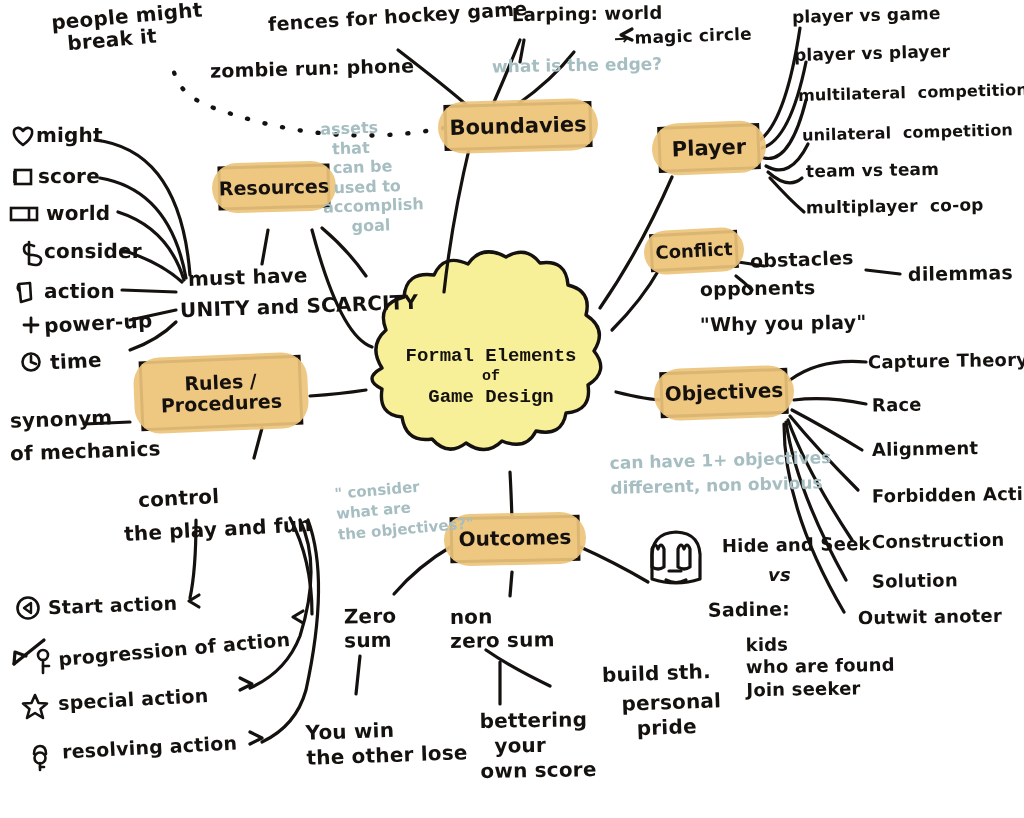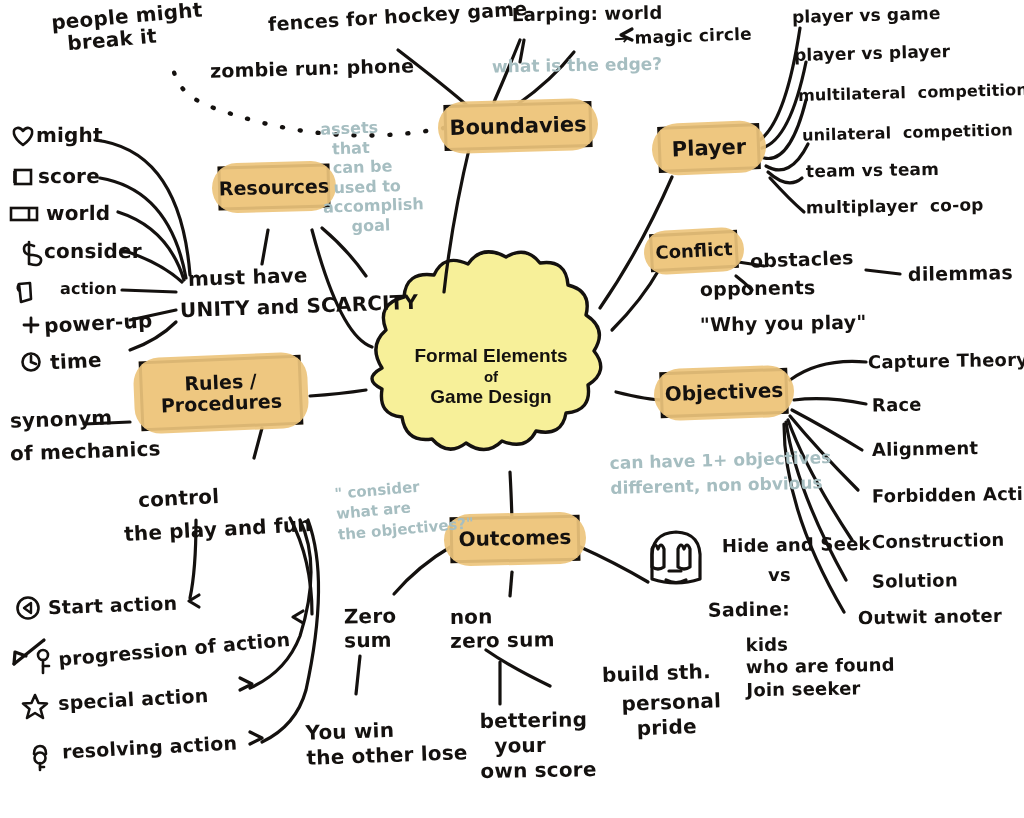--- a/index.html
+++ b/index.html
@@ -79,21 +79,21 @@
   #cloud .cloudtext {
     position: absolute;
     left: 0; top: 0;
     width: 258px; height: 190px;
     display: flex;
     flex-direction: column;
     align-items: center;
     justify-content: center;
     color: #14110f;
     font-weight: 700;
-    font-family: Liberation Sans, sans-serif;
+    font-family: Liberation Mono, monospace;
     line-height: 1.2;
     text-align: center;
     z-index: 3;
     pointer-events: none;
   }
   .c-l1 { font-size: 19px; }
   .c-l2 { font-size: 15px; }
   .c-l3 { font-size: 19px; }
 
   .ico {
@@ -277,21 +277,21 @@
     <div class="ink" style="left:872px; top:486px; font-size:18px; transform:rotate(-1deg);">Forbidden Action</div>
     <div class="ink" style="left:872px; top:532px; font-size:18px; transform:rotate(-1deg);">Construction</div>
     <div class="ink" style="left:872px; top:572px; font-size:18px; transform:rotate(-1deg);">Solution</div>
     <div class="ink" style="left:858px; top:608px; font-size:18px; transform:rotate(-1deg);">Outwit anoter</div>
   </div>
 
   <div class="note" style="left:610px; top:448px; font-size:17px; line-height:1.45; transform:rotate(-1.5deg);">can have 1+ objectives
 different, non obvious</div>
 
   <div class="ink" style="left:722px; top:536px; font-size:18px; transform:rotate(-1deg);">Hide and Seek</div>
-  <div class="ink" style="left:768px; top:566px; font-size:18px;">vs</div>
+  <div class="ink" style="left:768px; top:566px; font-size:18px;font-style:italic;">vs</div>
   <div class="ink" style="left:708px; top:600px; font-size:19px; transform:rotate(-1deg);">Sadine:</div>
   <div class="ink" style="left:746px; top:634px; font-size:18px; line-height:1.24; transform:rotate(-1deg);">kids
 who are found
 Join seeker</div>
 
   <div class="ico" style="left:636px; top:523px;">
     <svg width="80" height="70" viewBox="0 0 80 70">
       <g fill="none" stroke="#14110f" stroke-width="3.2" stroke-linecap="round" stroke-linejoin="round">
         <path d="M16 38 Q 14 10 40 9 Q 66 10 64 38 L 64 56 Q 40 64 16 56 Z"></path>
         <path d="M16 26 q3 -8 6 0 q3 -8 6 0 l0 18 q-6 4 -12 0 z"></path>
@@ -335,21 +335,21 @@
         </svg>
     </div>
     <div class="ink" style="left:44px; top:240px; font-size:20px;">consider</div>
 
     <div class="ico" style="left:14px; top:280px;">
       <svg width="24" height="26" viewBox="0 0 24 26">
           <path d="M5 4 l11 -1 l1 16 l-10 3 z" fill="none" stroke="#14110f" stroke-width="2.6" stroke-linejoin="round"></path>
           <path d="M5 4 q-3 5 1 7" fill="none" stroke="#14110f" stroke-width="2.6"></path>
         </svg>
     </div>
-    <div class="ink" style="left:60px; top:280px; font-size:16px;">action</div>
+    <div class="ink" style="left:44px; top:280px; font-size:20px;">action</div>
 
     <div class="ico" style="left:20px; top:314px;">
       <svg width="22" height="22" viewBox="0 0 22 22">
           <g stroke="#14110f" stroke-width="2.8" stroke-linecap="round">
             <path d="M4 11 l14 0"></path>
             <path d="M11 4 l0 14"></path>
           </g>
         </svg>
     </div>
     <div class="ink" style="left:44px; top:312px; font-size:20px; transform:rotate(-3deg);">power-up</div>

